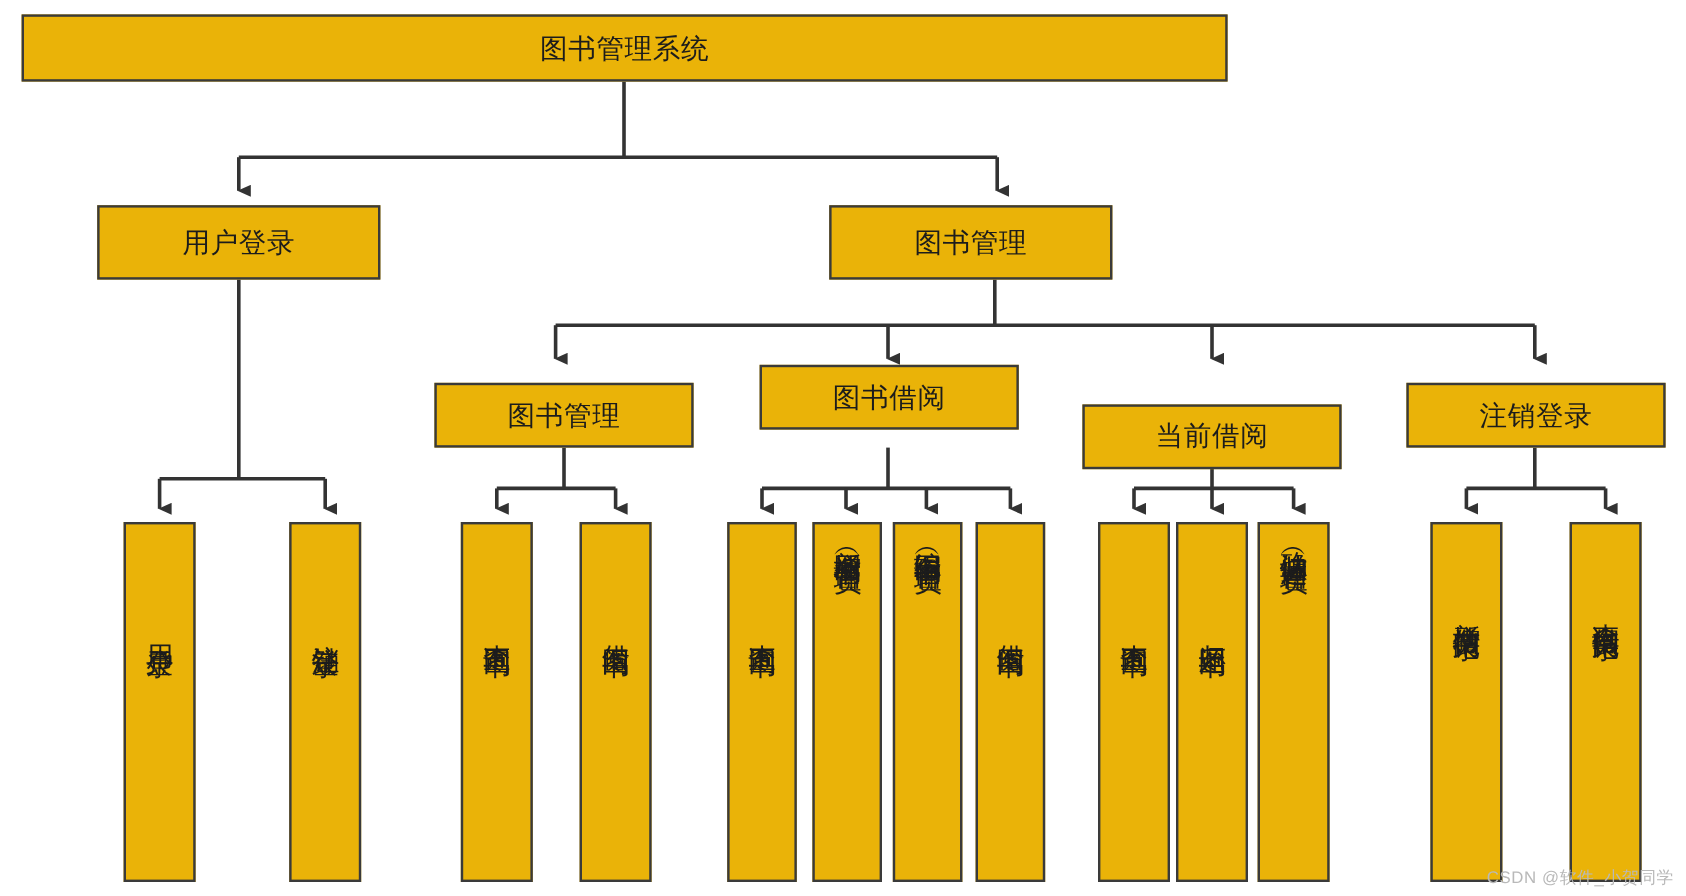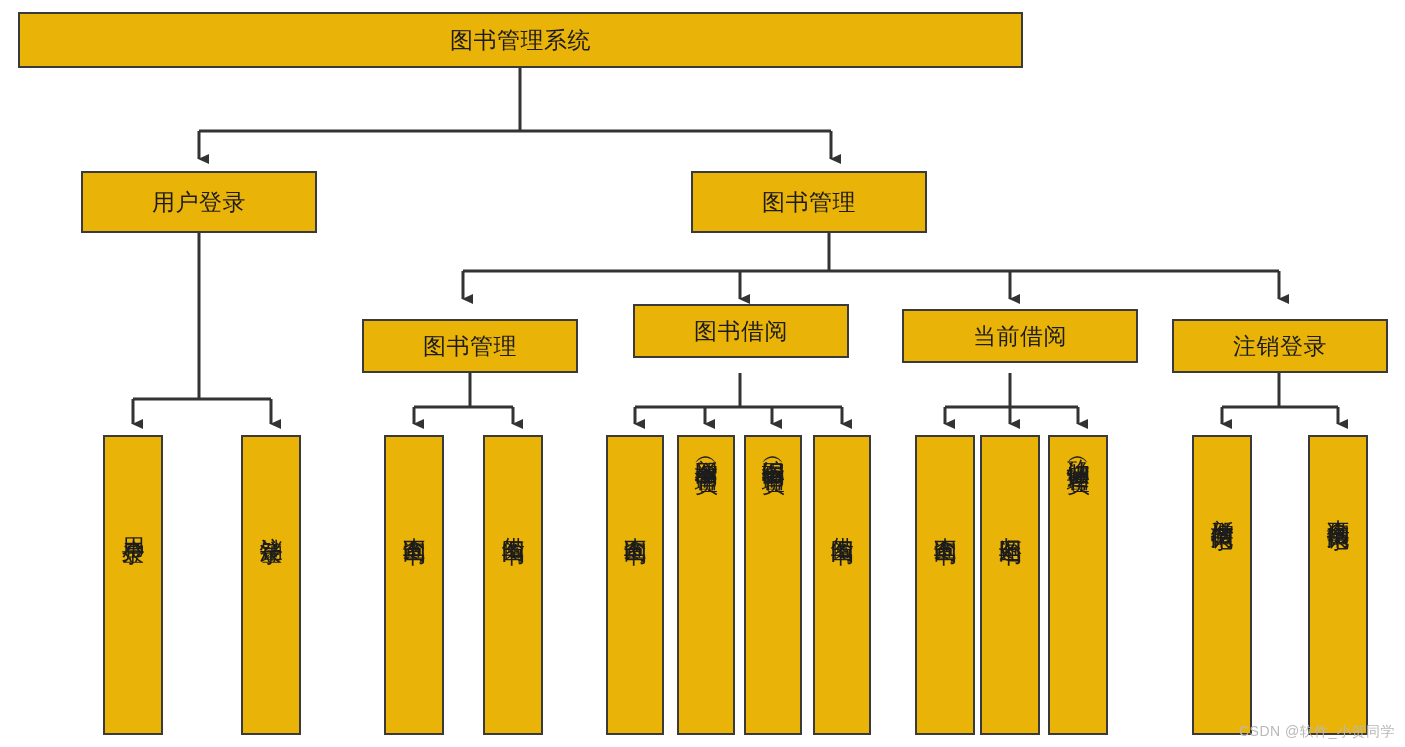--- a/index.html
+++ b/index.html
@@ -129,21 +129,21 @@
   <div class="node h" style="left:691px;top:171px;width:236px;height:62px;">
     <span class="lbl">图书管理</span>
   </div>
 
   <div class="node h" style="left:362px;top:319px;width:216px;height:54px;">
     <span class="lbl">图书管理</span>
   </div>
   <div class="node h" style="left:633px;top:304px;width:216px;height:54px;">
     <span class="lbl">图书借阅</span>
   </div>
-  <div class="node h" style="left:902px;top:309px;width:236px;height:54px;">
+  <div class="node h" style="left:902px;top:337px;width:216px;height:54px;font-family:Liberation Serif, serif;">
     <span class="lbl">当前借阅</span>
   </div>
   <div class="node h" style="left:1172px;top:319px;width:216px;height:54px;">
     <span class="lbl">注销登录</span>
   </div>
 
   <div class="node leaf center" style="left:103px;top:435px;width:60px;height:300px;">
     <span class="lbl">用户登录</span>
   </div>
   <div class="node leaf center" style="left:241px;top:435px;width:60px;height:300px;">

